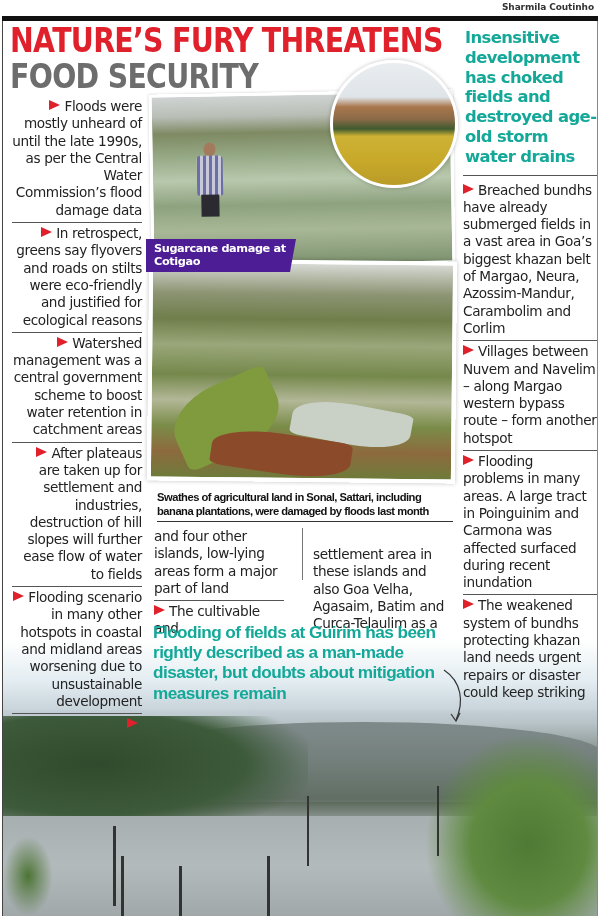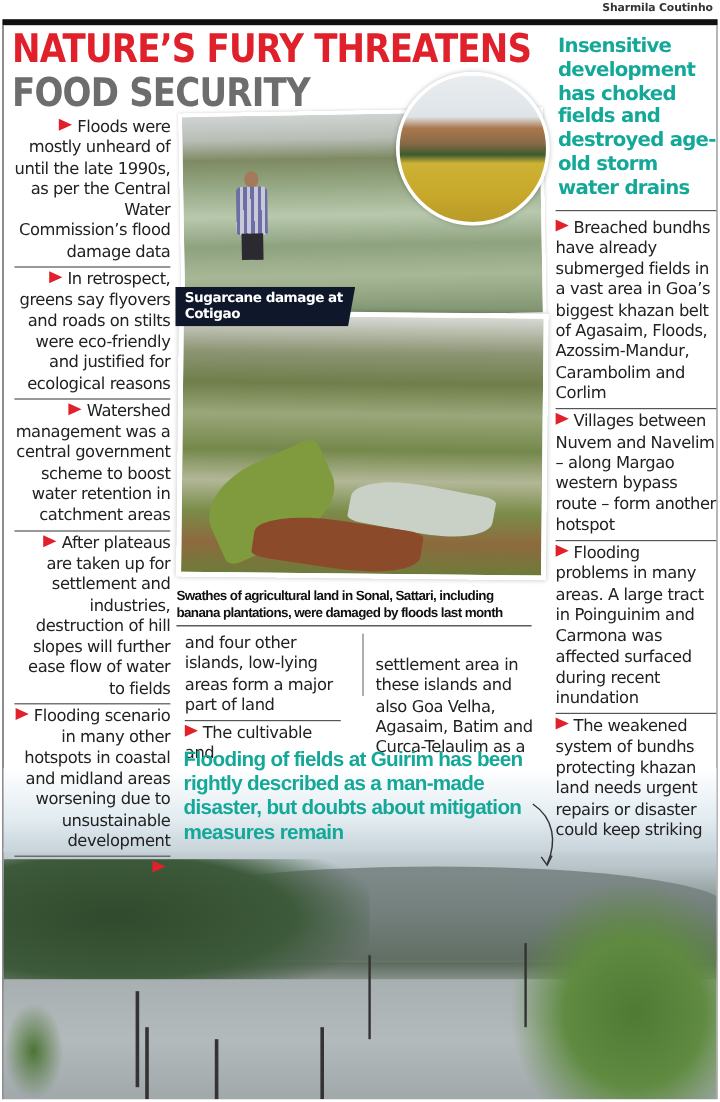--- a/index.html
+++ b/index.html
@@ -20,32 +20,32 @@
 
   .col-left { top: 96px; left: 12px; width: 130px; text-align: right; }
   .col-right { top: 22px; left: 463px; width: 134px; }
 
   .pull-right { font-size: 16.4px; line-height: 19.8px; font-weight: 900; color: #14a899; letter-spacing: -0.6px; padding: 6px 0 8px 2px; border-bottom: 1.5px solid #555; margin-bottom: 4px; }
 
   .col-mid-a { top: 526px; left: 154px; width: 130px; }
   .col-mid-b { top: 526px; left: 313px; width: 140px; margin-top: 20px; }
   .mid-divider { position: absolute; top: 528px; left: 302px; width: 1px; height: 52px; background: #777; }
 
-  .caption { position: absolute; top: 490px; left: 147px; width: 296px; font-size: 11.2px; line-height: 14px; font-weight: 900; color: #111; letter-spacing: -0.5px; padding-bottom: 3px; border-bottom: 1.2px solid #333; }
+  .caption { position: absolute; top: 490px; left: 157px; width: 296px; font-size: 11.2px; line-height: 14px; font-weight: 900; color: #111; letter-spacing: -0.5px; padding-bottom: 3px; border-bottom: 1.2px solid #333; }
 
   .pull-mid { position: absolute; top: 622px; left: 153px; width: 300px; font-size: 17.2px; line-height: 20.2px; font-weight: 900; color: #14a899; letter-spacing: -0.55px; z-index: 3; }
 
   
   .photo { position: absolute; overflow: hidden; }
   .photo-sugar { top: 92px; left: 150px; width: 304px; height: 174px; background: linear-gradient(180deg, #cfd4d3 0%, #b8bdb5 12%, #7e8a63 22%, #95a884 35%, #b8c8ad 50%, #8ea27f 65%, #a8b896 80%, #7f9370 100%); border: 3px solid #fff; transform: rotate(-1deg); box-shadow: 0 0 3px rgba(0,0,0,0.2); }
   .sugar-person { position: absolute; left: 42px; top: 46px; width: 30px; height: 82px; }
   .sugar-person .head { position: absolute; left: 9px; top: 0; width: 12px; height: 14px; border-radius: 50%; background: #a37a5c; }
   .sugar-person .shirt { position: absolute; left: 2px; top: 13px; width: 26px; height: 40px; background: repeating-linear-gradient(90deg, #6b6fa6 0 3px, #c9c8d8 3px 6px); border-radius: 4px 4px 2px 2px; }
   .sugar-person .legs { position: absolute; left: 6px; top: 52px; width: 18px; height: 22px; background: #2b2a30; }
-  .sugar-caption { position: absolute; top: 239px; left: 146px; background: #0f172a; color: #fff; font-size: 11.3px; font-weight: bold; padding: 3px 8px 4px 8px; letter-spacing: -0.4px; font-family: "DejaVu Sans", sans-serif; z-index: 4; clip-path: polygon(0 0, 100% 0, 96% 100%, 0 100%); width: 150px; }
+  .sugar-caption { position: absolute; top: 239px; left: 146px; background: #4c1d95; color: #fff; font-size: 11.3px; font-weight: bold; padding: 3px 8px 4px 8px; letter-spacing: -0.4px; font-family: "DejaVu Sans", sans-serif; z-index: 4; clip-path: polygon(0 0, 100% 0, 96% 100%, 0 100%); width: 150px; }
 
   .photo-banana { top: 260px; left: 148px; width: 308px; height: 222px; background: linear-gradient(180deg, #d7d9d4 0%, #8c9473 14%, #6f7e4a 26%, #9aa77a 38%, #75884b 52%, #b2b797 64%, #7a8c48 76%, #8d6a3e 88%, #6e7b3a 100%); border: 4px solid #fff; transform: rotate(0.6deg); box-shadow: 0 0 4px rgba(0,0,0,0.25); }
   .banana-leaf { position: absolute; border-radius: 50% 10%; }
 
   .photo-circle { top: 60px; left: 330px; width: 128px; height: 128px; border-radius: 50%; border: 3px solid #fff; background: linear-gradient(180deg, #e9edf0 0%, #dfe4e8 28%, #a9774c 36%, #8a6a48 46%, #3f5a2e 54%, #cdb235 60%, #c8a92a 80%, #b99b28 100%); box-shadow: 0 0 4px rgba(0,0,0,0.25); }
   .photo-bottom { top: 706px; left: 3px; width: 594px; height: 210px; background: linear-gradient(180deg, #c8d3da 0%, #b9c4c9 8%, #8f9a98 20%, #6c7a70 32%, #51604f 44%, #9aa3a2 56%, #a9b1b3 68%, #9fa7a8 84%, #959ea0 100%); }
   .fade-top { position: absolute; top: 640px; left: 3px; width: 594px; height: 70px; background: linear-gradient(180deg, rgba(255,255,255,1) 0%, rgba(226,236,241,1) 60%, rgba(200,211,218,1) 100%); }
   .forest-left { position: absolute; left: 0; top: 10px; width: 305px; height: 120px; background: radial-gradient(ellipse at 30% 40%, #2f4a2c 0%, #3d5a3a 50%, rgba(70,95,65,0.0) 75%); }
   .hill { position: absolute; left: 120px; top: 16px; width: 480px; height: 80px; background: linear-gradient(180deg, rgba(100,112,110,0.7), rgba(120,132,130,0.4)); border-radius: 50% 50% 0 0 / 40% 40% 0 0; }
   .water { position: absolute; left: 0; top: 110px; width: 100%; height: 100px; background: linear-gradient(180deg, #a7afb0 0%, #b3babc 50%, #a0a8aa 100%); }
@@ -101,21 +101,21 @@
 <div class="photo photo-banana">
   <div class="banana-leaf" style="left:20px;top:120px;width:110px;height:70px;background:#7f9b3d;transform:rotate(-25deg);"></div>
   <div class="banana-leaf" style="left:140px;top:140px;width:120px;height:40px;background:#c9d0c5;transform:rotate(10deg);"></div>
   <div class="banana-leaf" style="left:60px;top:170px;width:140px;height:40px;background:#8b4a2a;transform:rotate(8deg);"></div>
 </div>
 
 <div class="photo photo-circle"></div>
 
 <div class="col col-right">
   <div class="pull-right">Insensitive development has choked fields and destroyed age-old storm water drains</div>
-  <div class="bullet"><span class="arrow"></span><span>Breached bundhs have already submerged fields in a vast area in Goa’s biggest khazan belt of Agasaim, Floods, Azossim-Mandur, Carambolim and Corlim</span></div>
+  <div class="bullet"><span class="arrow"></span><span>Breached bundhs have already submerged fields in a vast area in Goa’s biggest khazan belt of Margao, Neura, Azossim-Mandur, Carambolim and Corlim</span></div>
   <div class="bullet"><span class="arrow"></span><span>Villages between Nuvem and Navelim – along Margao western bypass route – form another hotspot</span></div>
   <div class="bullet"><span class="arrow"></span><span>Flooding problems in many areas. A large tract in Poinguinim and Carmona was affected surfaced during recent inundation</span></div>
   <div class="bullet"><span class="arrow"></span><span>The weakened system of bundhs protecting khazan land needs urgent repairs or disaster could keep striking</span></div>
 </div>
 
 <div class="caption">Swathes of agricultural land in Sonal, Sattari, including banana plantations, were damaged by floods last month</div>
 
 <div class="col col-mid-a">
   <div class="bullet">and four other islands, low-lying areas form a major part of land</div>
   <div class="bullet"><span class="arrow"></span><span>The cultivable and</span></div>

